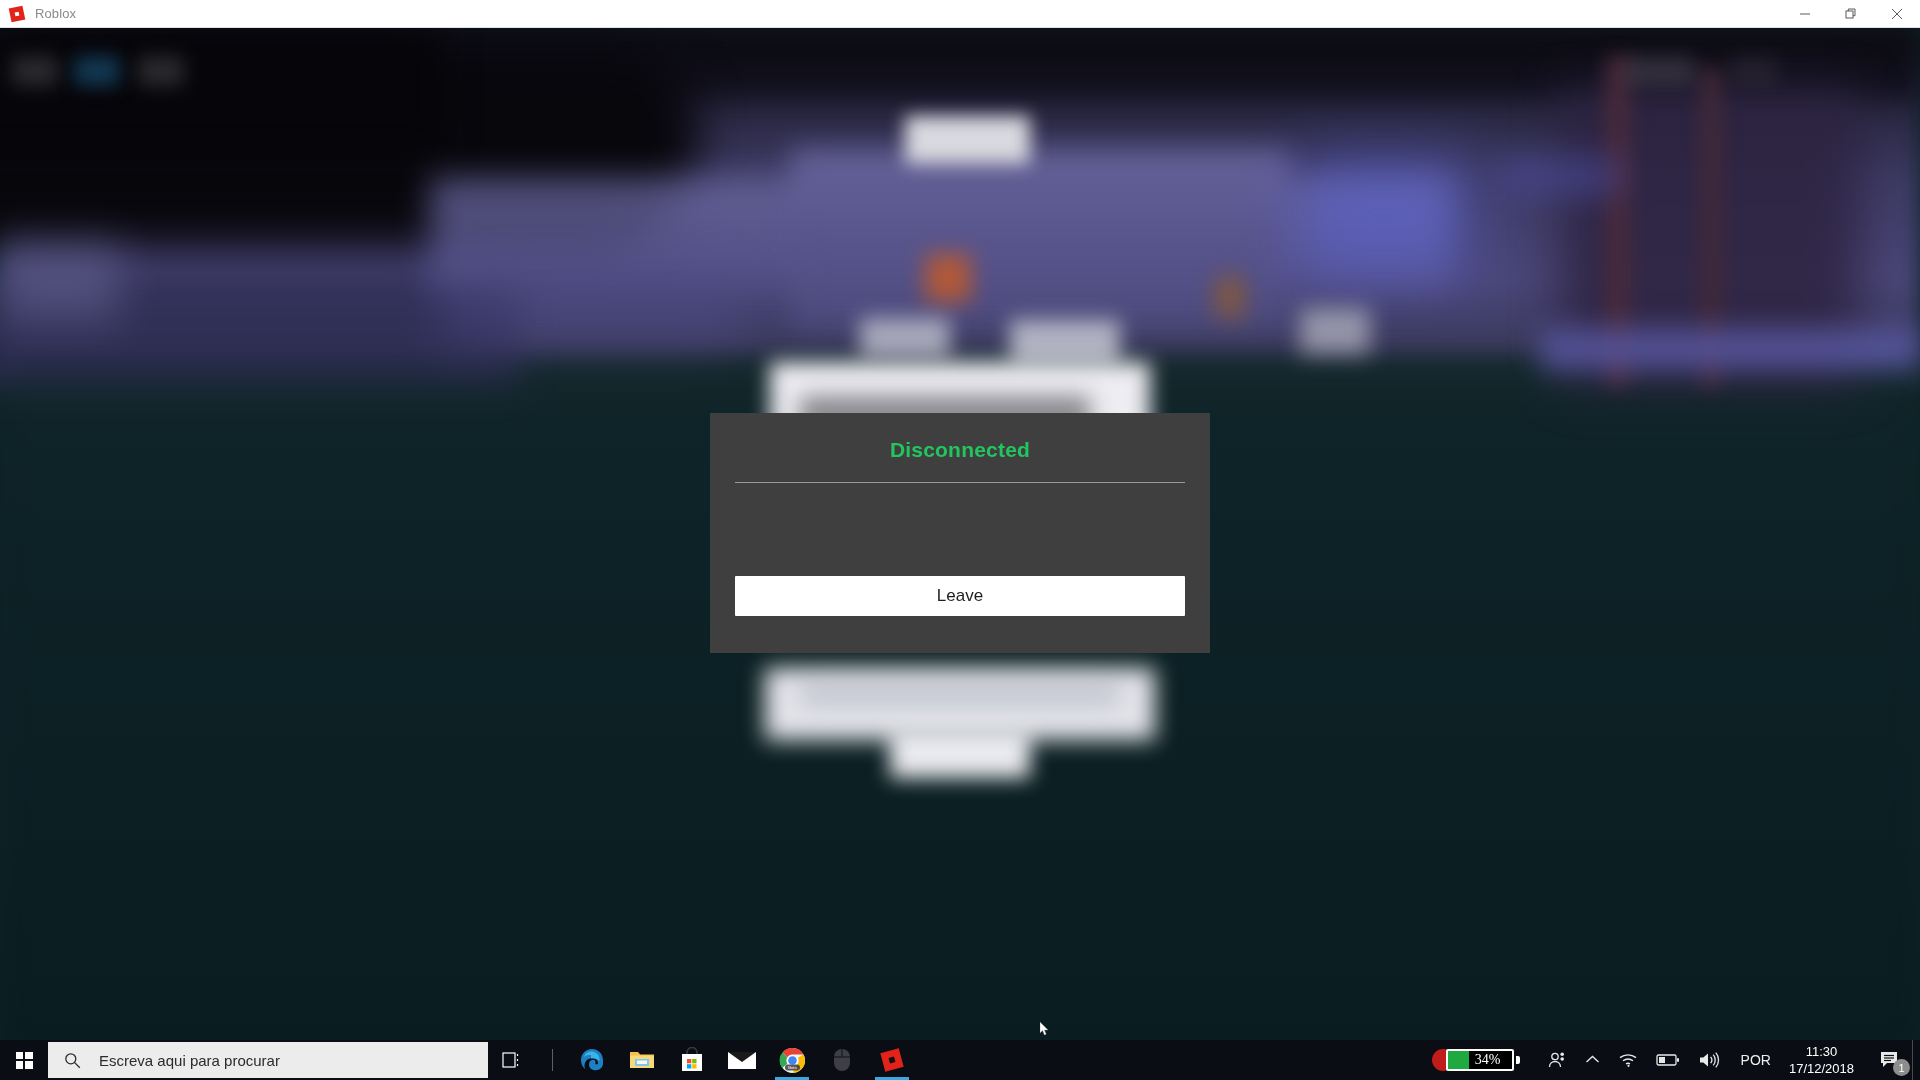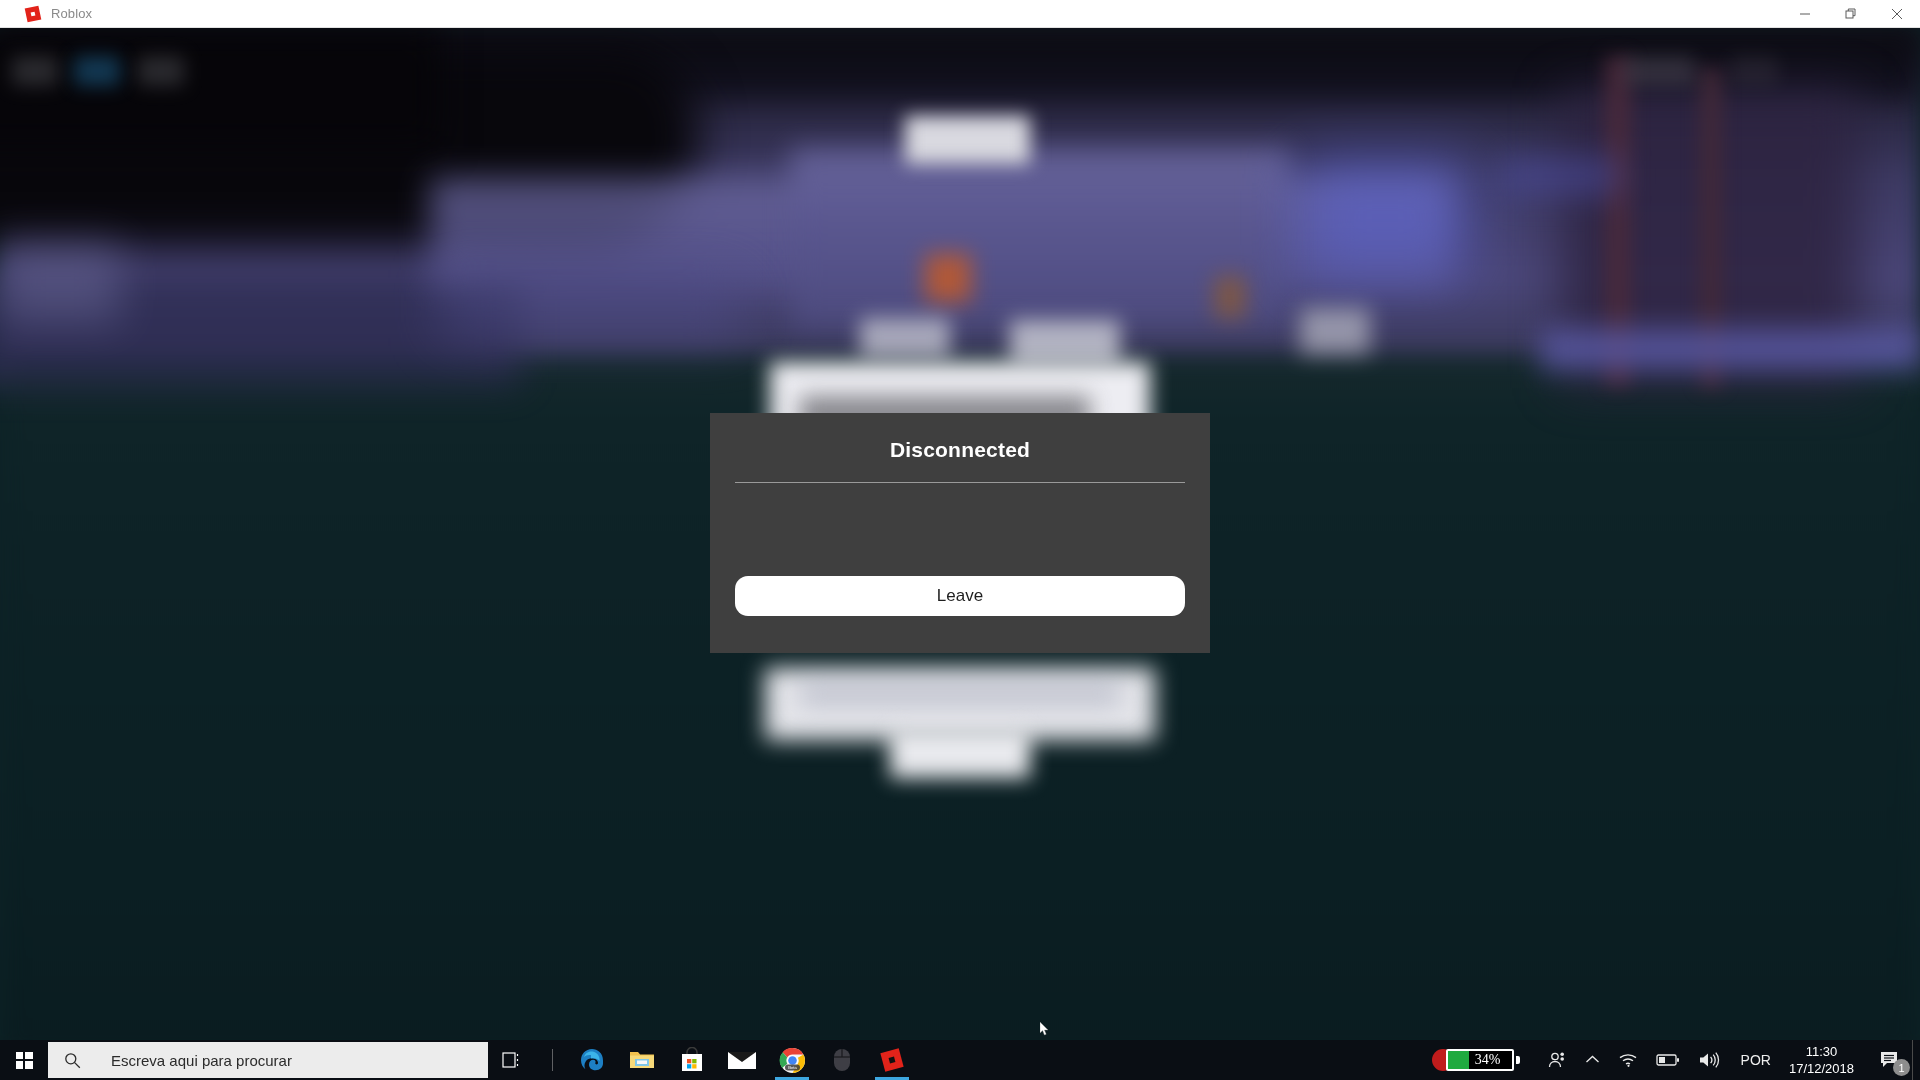--- a/index.html
+++ b/index.html
@@ -8,21 +8,20 @@
     background:#000;
     font-family:"Liberation Sans", sans-serif;
   }
   #root { position:relative; width:1920px; height:1080px; }
 
   
   .titlebar{
     position:absolute; left:0; top:0; width:1920px; height:28px;
     background:#ffffff; display:flex; align-items:center;
     border-bottom:1px solid #e2e2e2;
-    padding-left:16px;
   }
   .tb-logo{
     width:16px; height:16px; margin-left:9px; margin-right:10px;
     position:relative;
   }
   .tb-logo .sq{
     position:absolute; left:1px; top:1px; width:14px; height:14px;
     background:#e2231a; transform:rotate(-12deg);
   }
   .tb-logo .dot{
@@ -177,32 +176,32 @@
   .gtb-icon.r1{ left:1625px; width:70px; background:#55505c; opacity:.45; }
   .gtb-icon.r2{ left:1730px; width:48px; background:#3f3a46; opacity:.35; }
 
   
   .dialog{
     position:absolute; left:710px; top:413px; width:500px; height:240px;
     background:#3f3f3f; color:#fff; z-index:20;
   }
   .dlg-title{
     text-align:center; font-size:21px; font-weight:bold;
-    color:#ffffff; padding-top:25px; letter-spacing:.2px;
+    color:#22c55e; padding-top:25px; letter-spacing:.2px;
   }
   .dlg-divider{
     height:1px; background:#9a9a9a; margin:20px 25px 0 25px;
   }
   .dlg-msg{
     text-align:center; font-size:16px; line-height:26px;
     color:#c6c6c6; padding:24px 24px 0 24px;
   }
   .dlg-btn{
     position:absolute; left:25px; top:163px; width:450px; height:40px;
-    background:#ffffff; border-radius:13px; border:none;
+    background:#ffffff; border-radius:1px; border:none;
     font-family:"Liberation Sans", sans-serif;
     font-size:17px; color:#1f1f1f; cursor:pointer;
     display:flex; align-items:center; justify-content:center;
   }
 
   
   .cursor{
     position:absolute; left:1040px; top:1022px; width:9px; height:14px;
     z-index:25;
   }
@@ -217,21 +216,21 @@
   }
   .winlogo{ width:17px; height:17px; position:relative; }
   .winlogo i{ position:absolute; background:#fff; width:7.5px; height:7.5px; }
   .winlogo i:nth-child(1){ left:0; top:0; }
   .winlogo i:nth-child(2){ left:9.5px; top:0; }
   .winlogo i:nth-child(3){ left:0; top:9.5px; }
   .winlogo i:nth-child(4){ left:9.5px; top:9.5px; }
 
   .searchbox{
     width:440px; height:36px; background:#ececec;
-    display:flex; align-items:center; padding-left:16px; gap:30px;
+    display:flex; align-items:center; padding-left:16px; gap:18px;
   }
   .searchbox .lbl{ font-size:15px; color:#2b2b2b; }
 
   .tb-icons{ display:flex; align-items:center; height:40px; }
   .tbi{
     width:50px; height:40px; position:relative;
     display:flex; align-items:center; justify-content:center;
   }
   .tbi.active::after{
     content:""; position:absolute; left:8px; bottom:0; width:34px; height:3px;

